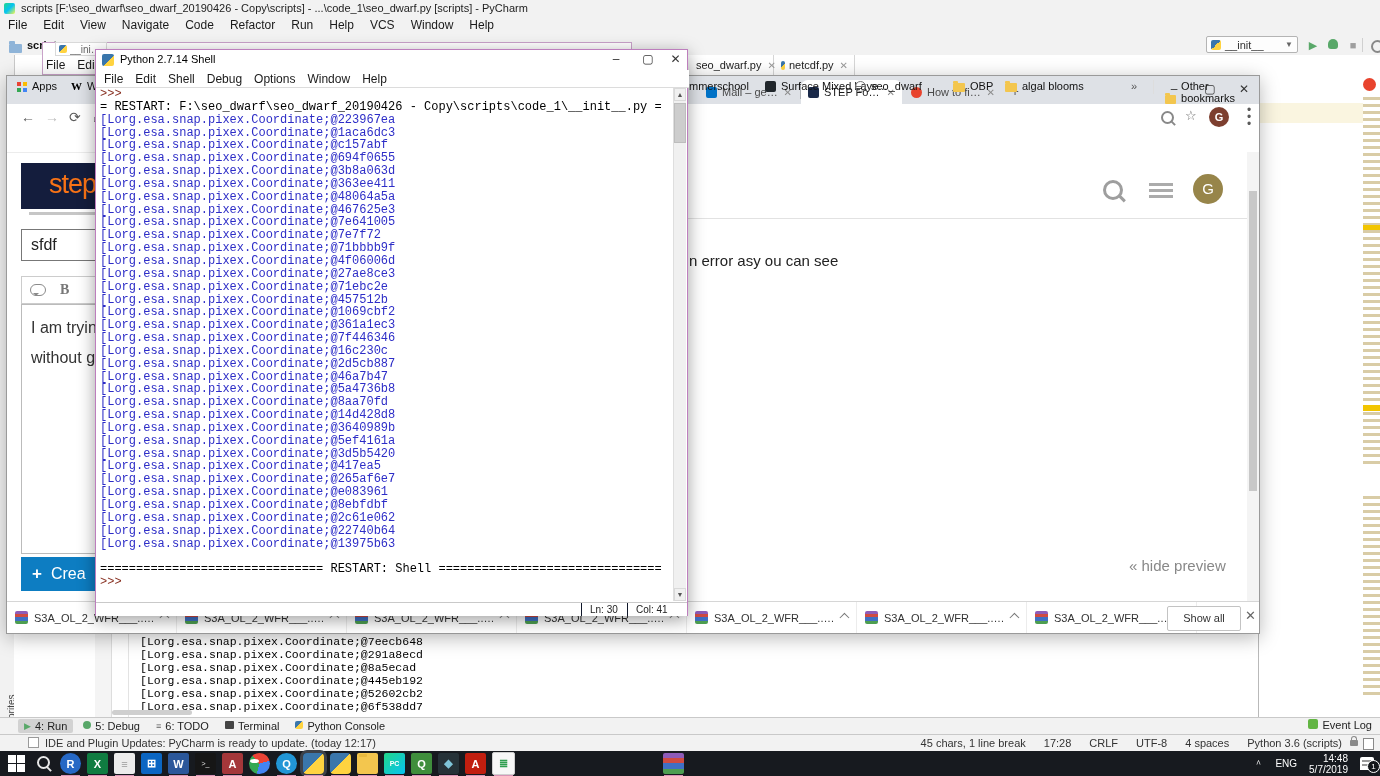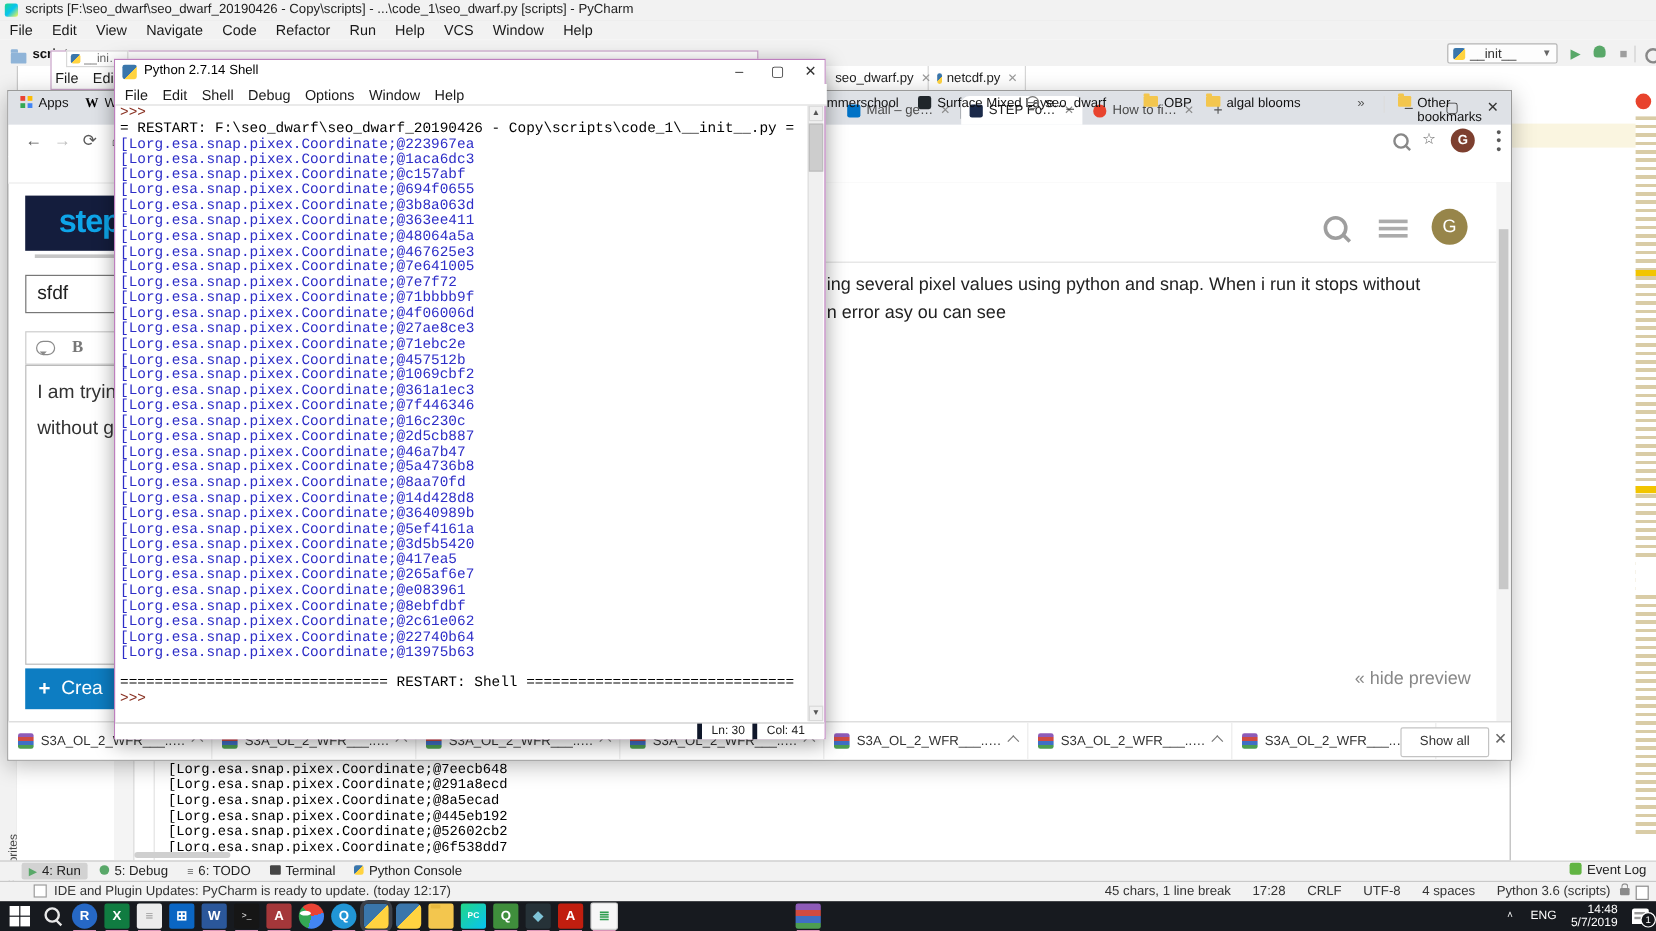--- a/index.html
+++ b/index.html
@@ -89,38 +89,38 @@
   .wbtn{top:0;width:34px;height:28px;text-align:center;line-height:26px;font-size:12px;color:#333}
   .cr-toolbar{left:0;top:28px;width:1252px;height:26px;background:#fff;border-bottom:1px solid #e4e4e4}
   .nav-ic{top:33px;font-size:14px;color:#5a5a5a}
   .mag{width:9px;height:9px;border:2px solid #888;border-radius:50%}
   .mag::after{content:"";position:absolute;width:6px;height:2px;background:#888;transform:rotate(45deg);right:-4px;bottom:-2px}
   .star{top:32px;font-size:13px;color:#6b6b6b}
   .prof{left:1202px;top:31px;width:20px;height:20px;border-radius:50%;background:#7d3f2f;color:#fff;
         font-size:11px;font-weight:bold;text-align:center;line-height:20px}
   .dots3{left:1238px;top:31px;font-size:12px;color:#5a5a5a;letter-spacing:0;line-height:7px;text-align:center;width:8px}
   .cr-bm{left:0;top:54px;width:1252px;height:22px;background:#fff;border-bottom:1px solid #ececec;font-size:11px;color:#3a3a3a}
-  .bm{position:absolute;top:4px;display:flex;align-items:flex-start;gap:5px}
+  .bm{position:absolute;top:4px;display:flex;align-items:flex-end;gap:5px}
   .folder{width:12px;height:9px;background:#f3c64e;border-radius:1px;position:relative}
   .folder::before{content:"";position:absolute;left:0;top:-2px;width:5px;height:2px;background:#f3c64e;border-radius:1px 1px 0 0}
   .appsgrid{width:10px;height:10px;background:
      linear-gradient(#ea4335,#ea4335) 0 0/4px 4px no-repeat,
      linear-gradient(#fbbc04,#fbbc04) 6px 0/4px 4px no-repeat,
      linear-gradient(#34a853,#34a853) 0 6px/4px 4px no-repeat,
      linear-gradient(#4285f4,#4285f4) 6px 6px/4px 4px no-repeat}
   .globe{width:11px;height:11px;border:1px solid #777;border-radius:50%;box-sizing:border-box;position:relative}
   .globe::after{content:"";position:absolute;left:0;top:4px;width:9px;height:1px;background:#777}
   .darkic{width:11px;height:11px;background:#20262b;border-radius:2px}
   .wiki{font-family:"Liberation Serif",serif;font-weight:bold;color:#000}
   .chev2{font-size:11px;color:#555}
   .bmsep{width:1px;height:14px;background:#ddd}
 
   
   .steplogo{left:14px;top:87px;width:100px;height:46px;background:#141d3d;overflow:hidden}
-  .steplogo span{position:absolute;left:28px;top:6px;color:#0ea5e9;font-weight:bold;font-size:27px;letter-spacing:-1px}
+  .steplogo span{position:absolute;left:28px;top:6px;color:#f97316;font-weight:normal;font-size:27px;letter-spacing:-1px}
   .pg-div{left:22px;top:136px;width:90px;height:3px;background:#c6c6c6}
   .title-input{left:14px;top:153px;width:96px;height:32px;border:1px solid #777;box-sizing:border-box;
                font-size:16px;color:#222;line-height:30px;padding-left:9px;background:#fff}
   .comp-bar{left:14px;top:200px;width:96px;height:28px;border:1px solid #ccc;box-sizing:border-box;background:#fff;
             display:flex;align-items:center;gap:14px;padding-left:8px}
   .bubble{width:14px;height:10px;border:1.5px solid #8a8a8a;border-radius:6px;position:relative}
   .bubble::after{content:"";position:absolute;left:2px;bottom:-4px;width:0;height:0;
                  border:3px solid transparent;border-top-color:#8a8a8a}
   .boldB{font-weight:bold;font-size:14px;color:#777;font-family:"Liberation Serif",serif}
   .comp-area{left:14px;top:228px;width:96px;height:250px;border:1px solid #bbb;box-sizing:border-box;background:#fff;
@@ -168,21 +168,21 @@
   .sh-menu div{padding:0 6px;font-size:12px;color:#1a1a1a}
   .sh-text{left:4px;top:38px;width:570px;height:512px;overflow:hidden}
   .line{white-space:pre;font:12px/12.85px "Liberation Mono",monospace}
   .blu{color:#2d2dc7}.blk{color:#000}.prm{color:#8a3324}
   .sh-scroll{left:577px;top:38px;width:13px;height:513px;background:#f0f0f0;border-left:1px solid #dedede;box-sizing:border-box}
   .sh-up,.sh-dn{position:absolute;left:0;width:12px;height:13px;background:#f0f0f0;border:1px solid #d9d9d9;
                 box-sizing:border-box;font-size:7px;color:#555;text-align:center;line-height:11px}
   .sh-up{top:0}.sh-dn{bottom:0}
   .sh-thumb{position:absolute;left:0;top:15px;width:12px;height:40px;background:#cdcdcd;border:1px solid #bdbdbd;box-sizing:border-box}
   .sh-status{left:0;top:552px;width:591px;height:13px;background:#fff;border-top:1px solid #c9c9c9}
-  .sh-status .cell{position:absolute;top:0;height:13px;border-left:4px solid #0f172a;font-size:10px;color:#222;
+  .sh-status .cell{position:absolute;top:0;height:13px;border-left:1px solid #0f172a;font-size:10px;color:#222;
                    line-height:13px;padding-left:8px;box-sizing:border-box}
 
   
   #taskbar{left:0;top:751px;width:1380px;height:25px;background:#171a1f;display:flex;align-items:center;
            padding-left:6px;box-sizing:border-box}
   .tb-ic{position:relative;width:21px;height:21px;margin-right:6px;border-radius:2px;flex:0 0 auto;
          display:flex;align-items:center;justify-content:center;font-size:11px;font-weight:bold}
   .tb-ic .glyph{pointer-events:none}
   .tb-ic.run::after{content:"";position:absolute;left:1px;right:1px;bottom:-3px;height:2px;background:#d993b6}
   .tb-ic.active{box-shadow:0 0 0 3px #3d4149;background-clip:padding-box}
@@ -432,21 +432,20 @@
   </div>
   <div class="abs create-btn">
     <span class="plus">+</span>
     <span>Crea</span>
   </div>
 
   <div class="abs forum-head"></div>
   <div class="abs mag fh-mag"></div>
   <div class="abs burger"></div>
   <div class="abs fh-avatar">G</div>
-  <div class="abs body-ln" style="top:153px">ing several pixel values using python and snap. When i run it stops without</div>
   <div class="abs body-ln" style="top:176px">n error asy ou can see</div>
   <div class="abs hidepre">« hide preview</div>
   <div class="abs pg-scroll">
       <div class="abs pg-thumb"></div>
     </div>
 
   <div class="abs dl-bar">
     <div class="dl-items">
         <div class="dl-item">
         <span class="rarico"></span>

